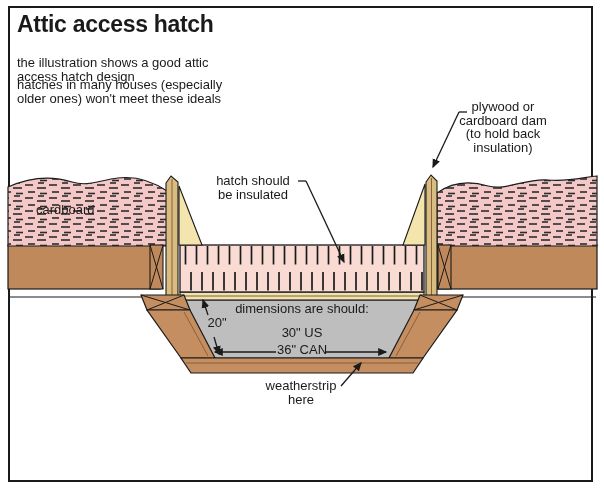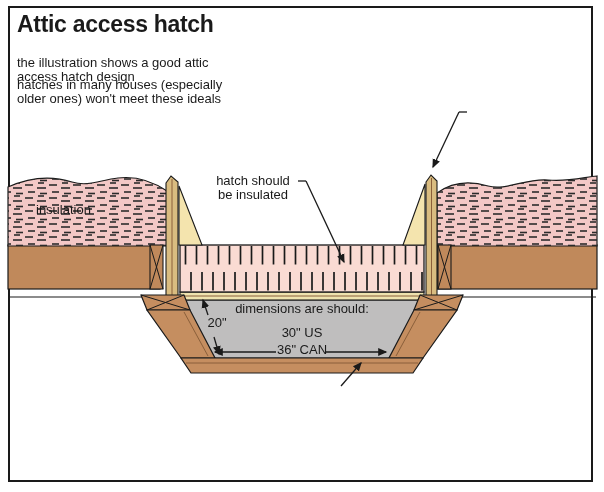--- a/index.html
+++ b/index.html
@@ -164,20 +164,26 @@
       <line class="leader" x1="325" y1="352" x2="386" y2="352" marker-end="url(#arr)"></line>
     </g>
     <line class="leader" x1="341" y1="386" x2="361" y2="363" marker-end="url(#arr)"></line>
   </svg>
 
   <div class="lbl" id="title">Attic access hatch</div>
   <div class="lbl" id="intro">the illustration shows a good attic
 access hatch design</div>
   <div class="lbl" id="note">hatches in many houses (especially
 older ones) won't meet these ideals</div>
-  <div class="lbl" id="lbl-insulation">insulation</div>
+  <div class="lbl" id="lbl-insulation">cardboard</div>
   <div class="lbl ctr" id="lbl-hatch">hatch should
 be insulated</div>
+  <div class="lbl ctr" id="lbl-dam">plywood or
+cardboard dam
+(to hold back
+insulation)</div>
   <div class="lbl ctr" id="lbl-dims">dimensions are should:</div>
   <div class="lbl ctr" id="lbl-us">30" US</div>
   <div class="lbl ctr" id="lbl-can">36" CAN</div>
   <div class="lbl ctr" id="lbl-depth">20"</div>
+  <div class="lbl ctr" id="lbl-weather">weatherstrip
+here</div>
 </div>
 
 </body></html>

